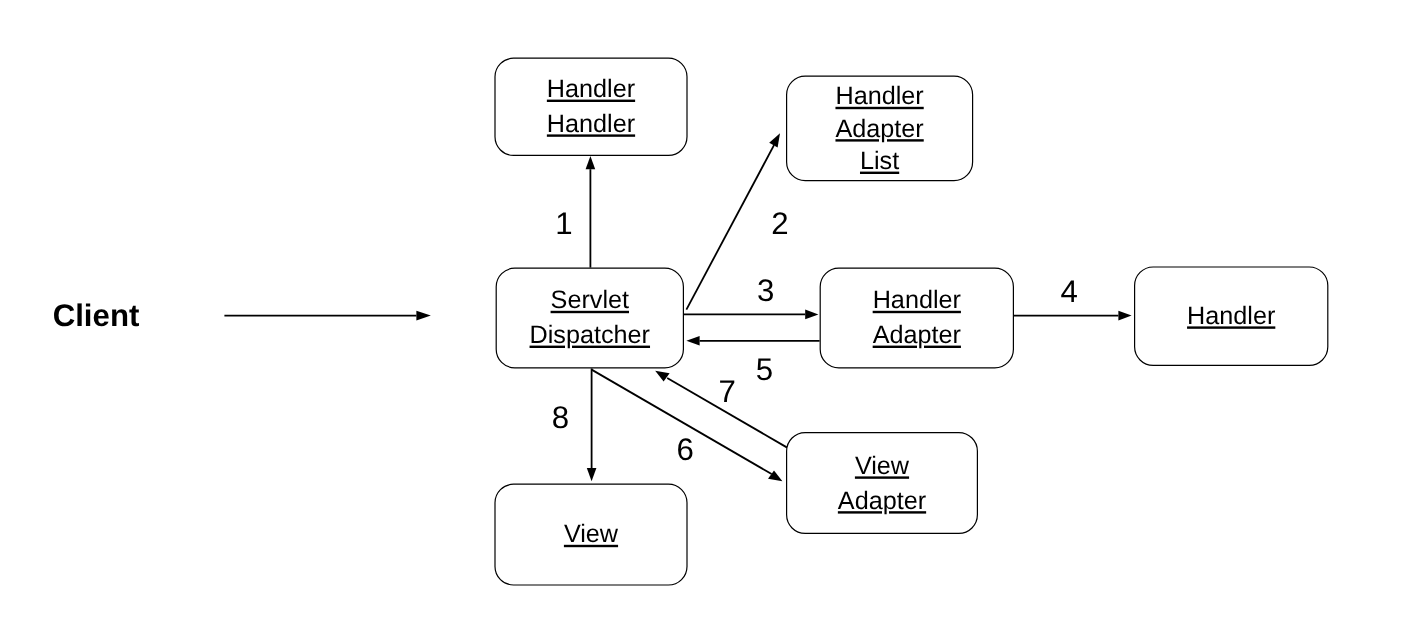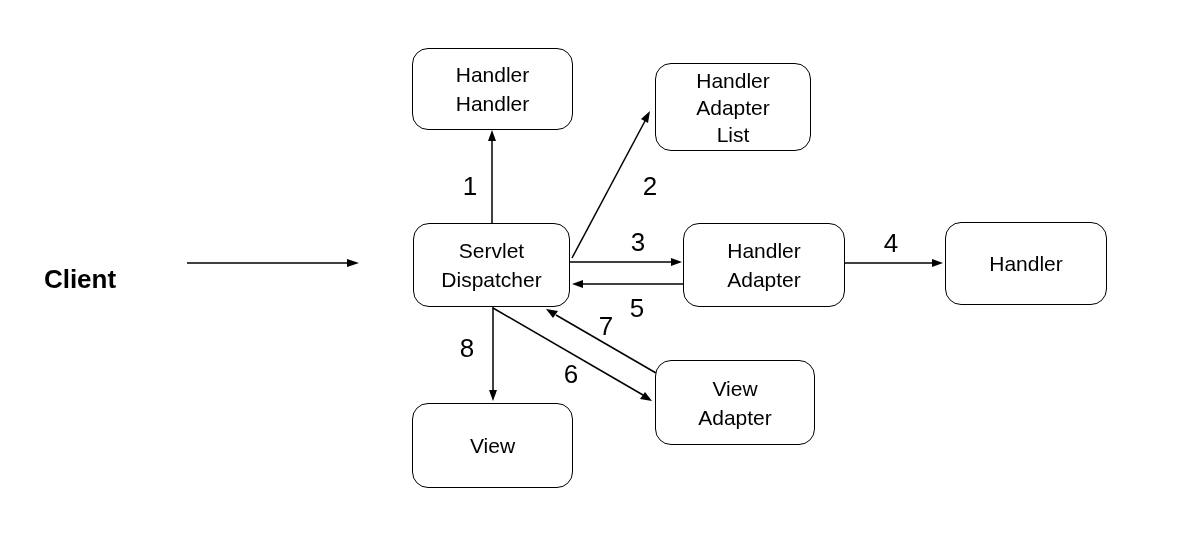--- a/index.html
+++ b/index.html
@@ -20,31 +20,31 @@
     box-sizing: border-box;
     border: 1.6px solid #000000;
     border-radius: 16px;
     background: #ffffff;
     display: flex;
     align-items: center;
     justify-content: center;
     text-align: center;
     font-size: 21px;
     line-height: 29px;
+    text-decoration: underline;
   }
   .node.tight { line-height: 27px; }
   .client-label {
     position: absolute;
     left: 80px;
     top: 263px;
     transform: translate(-50%, -50%);
     font-size: 26px;
     font-weight: bold;
     white-space: nowrap;
-    margin-top: 16px;
   }
   .step {
     position: absolute;
     transform: translate(-50%, -50%);
     font-size: 26px;
     line-height: 1;
   }
 </style>
 </head>
 <body>

